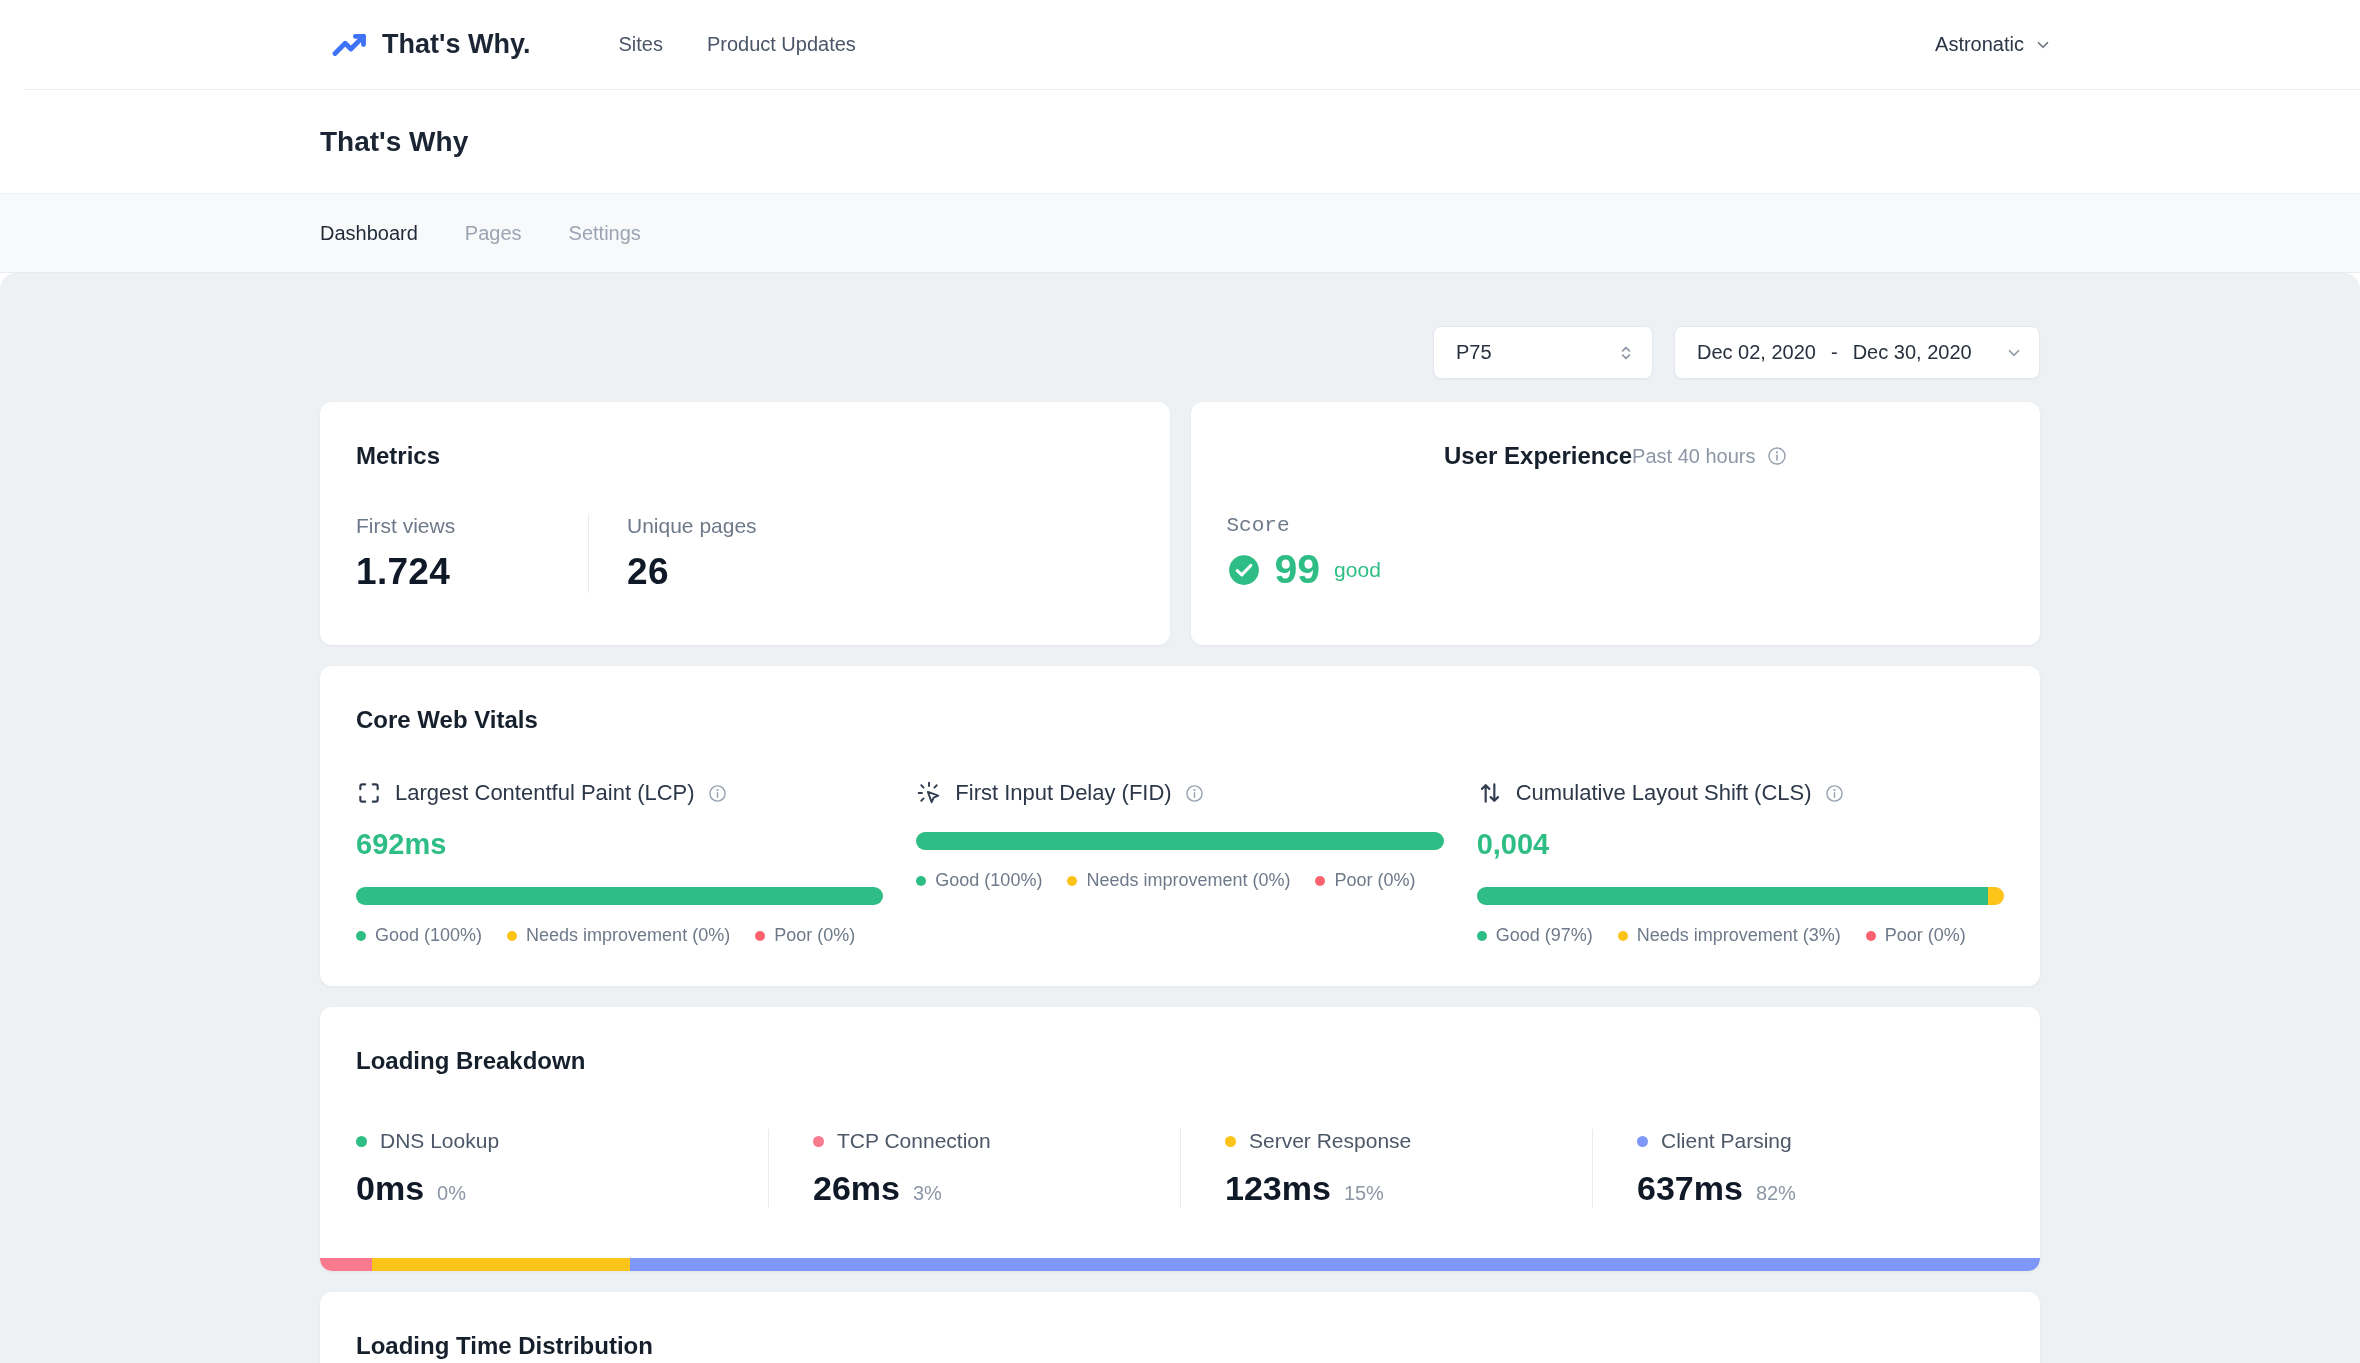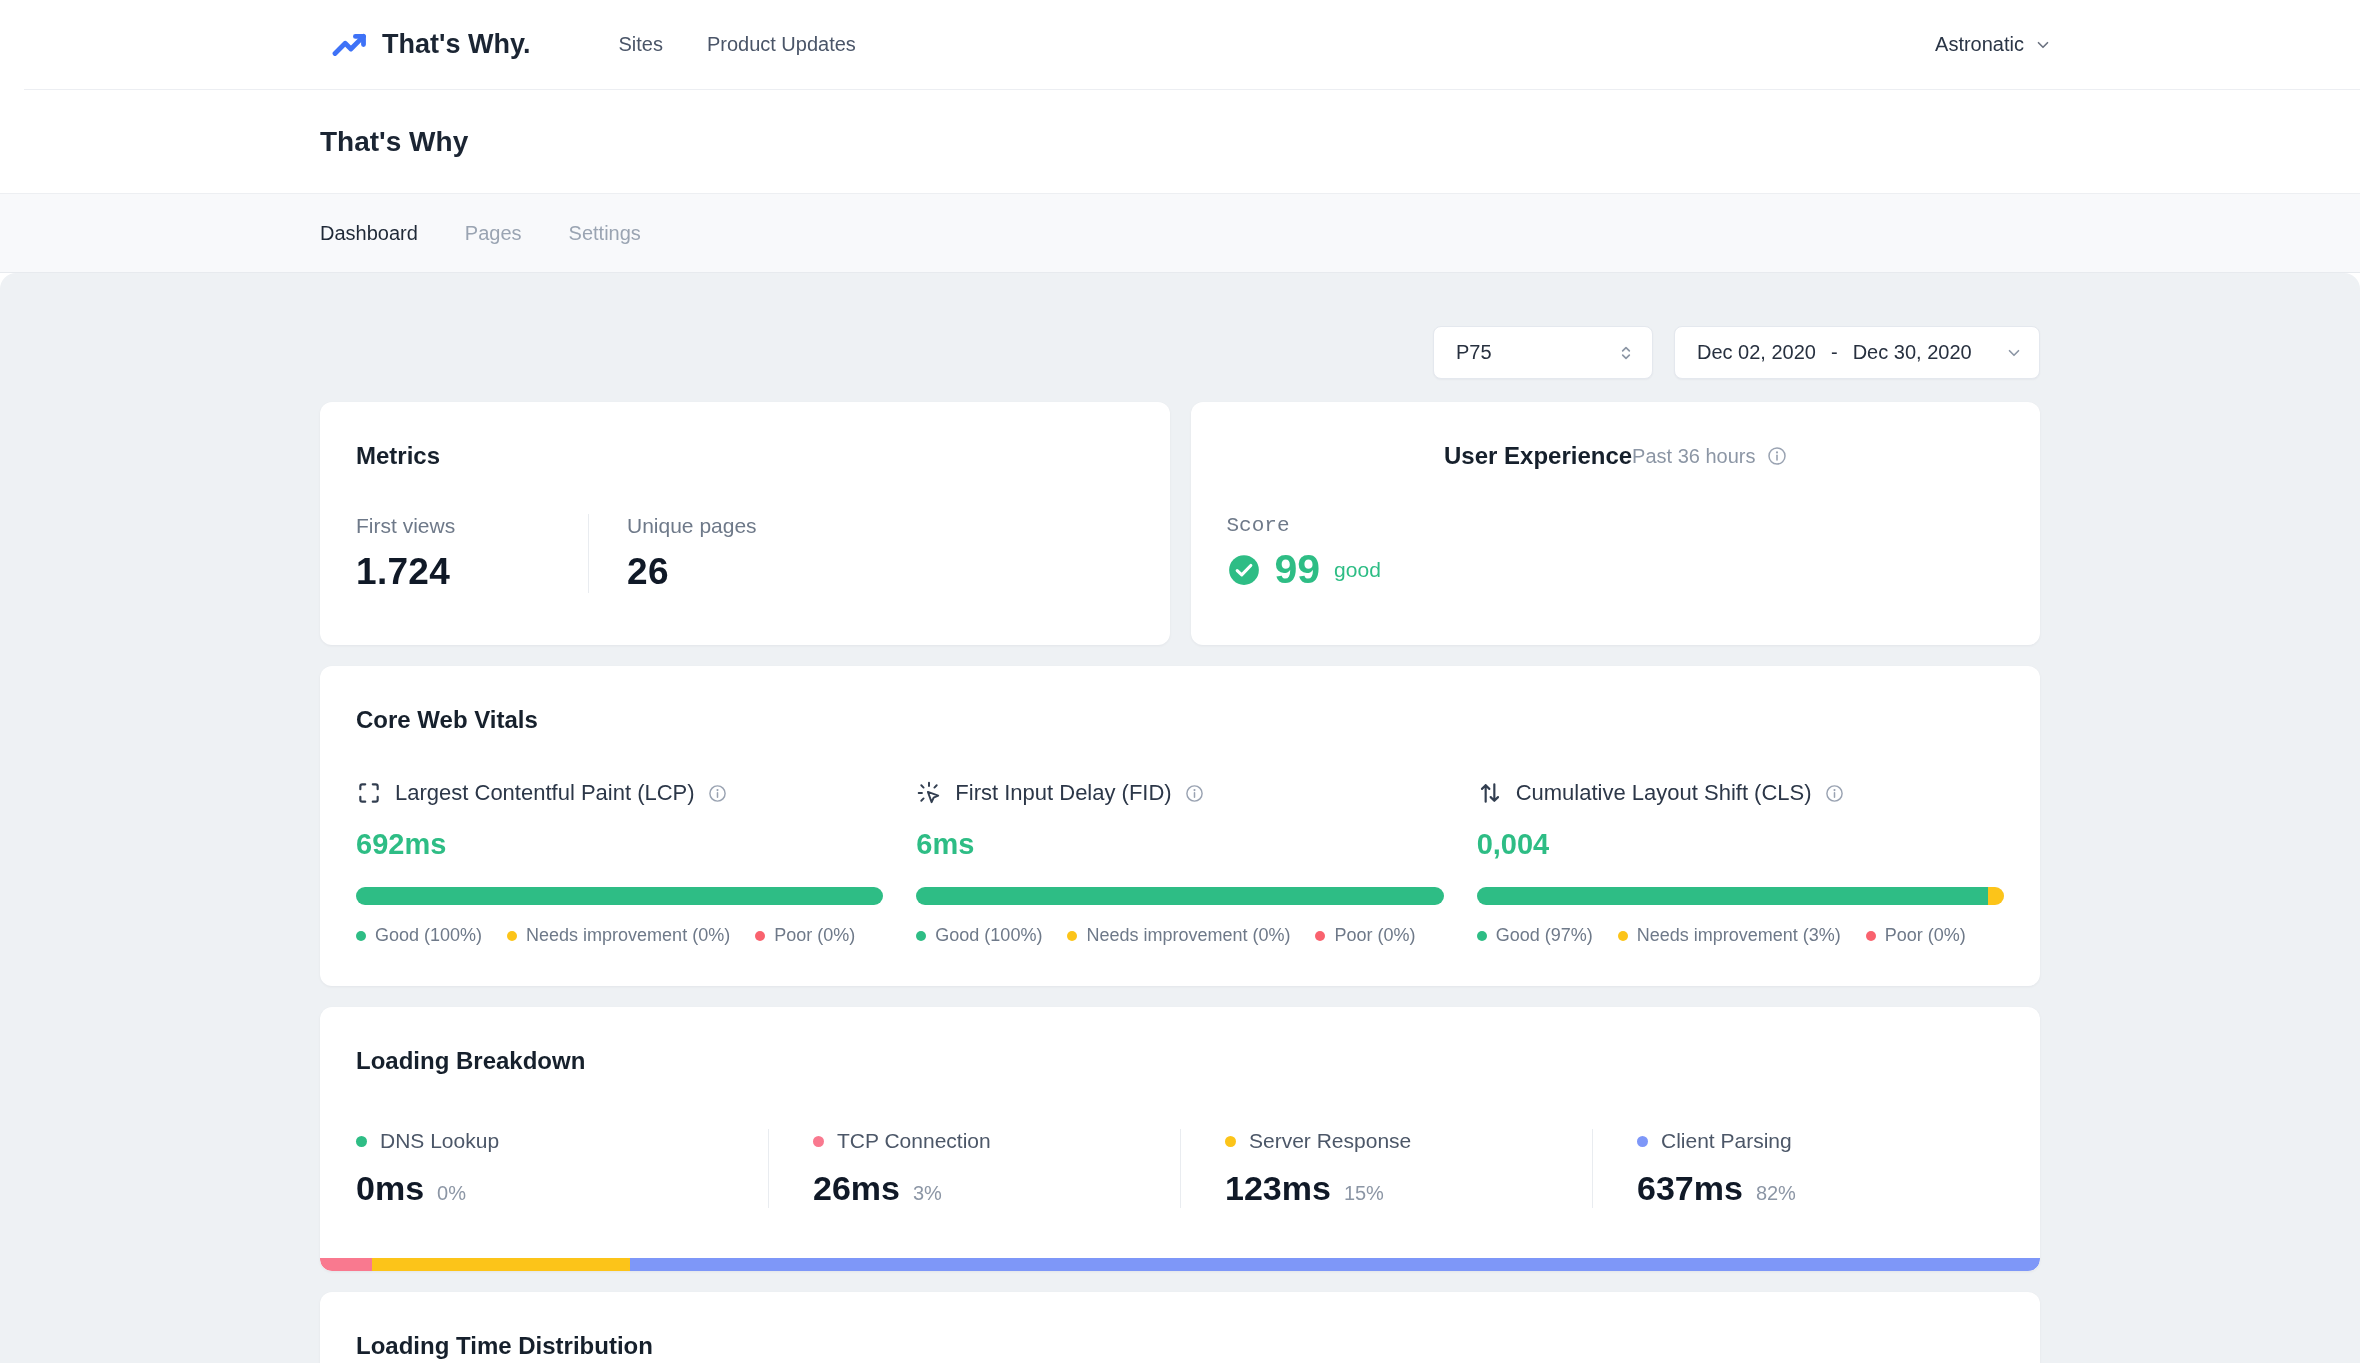--- a/index.html
+++ b/index.html
@@ -176,21 +176,21 @@
             <div class="stat-label">Unique pages</div>
             <div class="stat-value">26</div>
           </div>
         </div>
       </section>
 
       <section class="card card-pad">
         <div class="ux-header">
           <h2 class="card-title">User Experience</h2>
           <div class="period">
-            <span>Past 36 hours</span>
+            <span>Past 40 hours</span>
             <span class="icon">
               <svg width="20" height="20" viewBox="0 0 20 20" fill="none">
                 <circle cx="10" cy="10" r="8" stroke="#9aa3b2" stroke-width="1.5"></circle>
                 <path d="M10 9.2 V14" stroke="#9aa3b2" stroke-width="1.6" stroke-linecap="round"></path>
                 <circle cx="10" cy="6.4" r="1.1" fill="#9aa3b2"></circle>
               </svg>
             </span>
           </div>
         </div>
         <div class="score-label">Score</div>
@@ -259,21 +259,20 @@
             </span>
             <span class="vital-name">First Input Delay (FID)</span>
             <span class="icon">
               <svg width="19" height="19" viewBox="0 0 20 20" fill="none">
                 <circle cx="10" cy="10" r="8" stroke="#9aa3b2" stroke-width="1.5"></circle>
                 <path d="M10 9.2 V14" stroke="#9aa3b2" stroke-width="1.6" stroke-linecap="round"></path>
                 <circle cx="10" cy="6.4" r="1.1" fill="#9aa3b2"></circle>
               </svg>
             </span>
           </div>
-          <div class="vital-value">6ms</div>
           <div class="vital-bar">
             <span style="width: 100%; background-color: rgb(46, 189, 133);"></span>
             <span style="width: 0%; background-color: rgb(252, 196, 25);"></span>
             <span style="width: 0%; background-color: rgb(249, 98, 110);"></span>
           </div>
           <div class="legend">
             <span class="legend-item">
               <span class="dot" style="background-color: rgb(46, 189, 133);"></span>
               <span>Good (100%)</span>
             </span>

